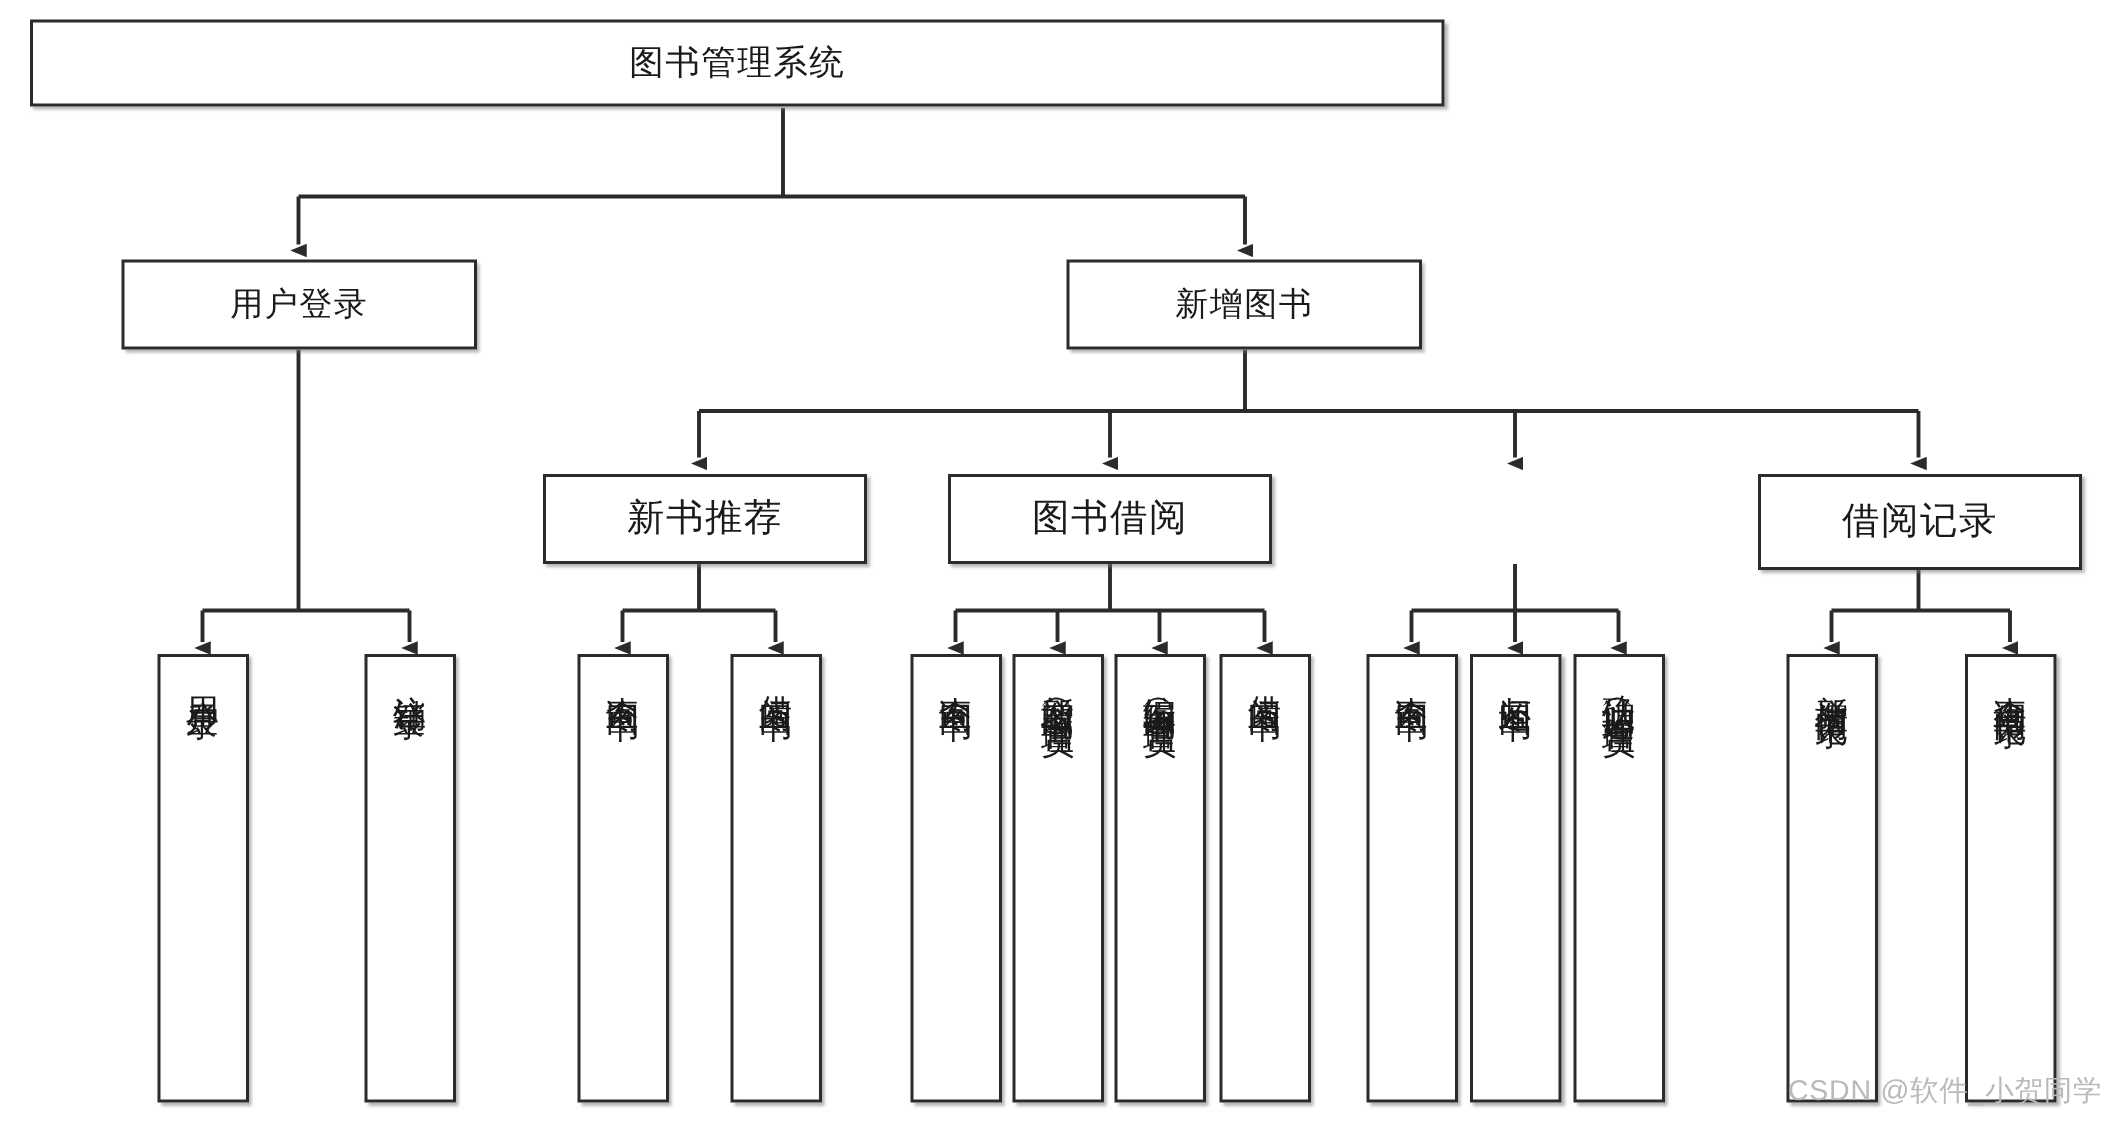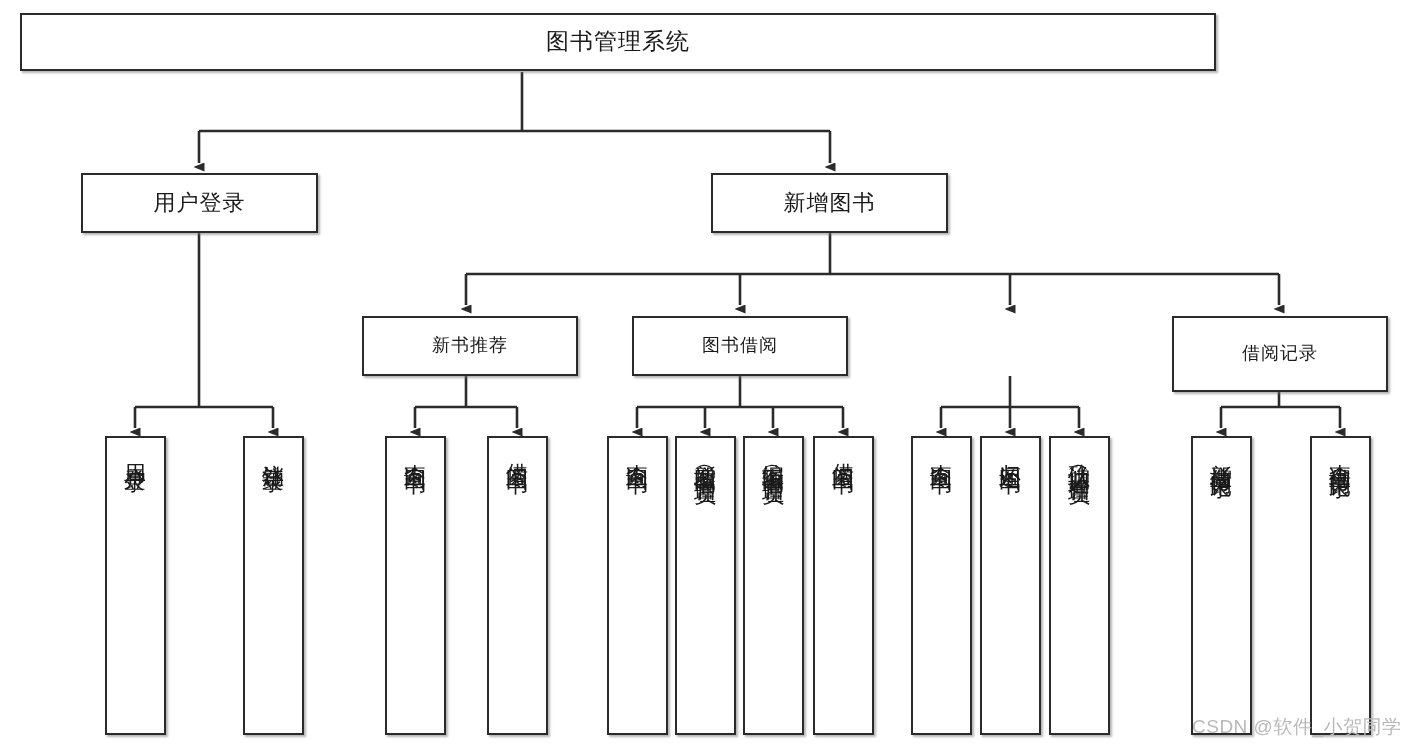--- a/index.html
+++ b/index.html
@@ -37,21 +37,21 @@
     color: #1a1a1a;
   }
   .node .label {
     display: block;
     text-align: center;
     line-height: 1.18;
     letter-spacing: 1px;
   }
   .node.root .label   { font-size: 23px; }
   .node.level2 .label { font-size: 22px; }
-  .node.level3 .label { font-size: 18px; }
+  .node.level3 .label { font-size: 25px; }
   .node.leaf {
     align-items: flex-start;
     padding-top: 8px;
   }
   .node.leaf .label {
     writing-mode: vertical-rl;
     text-orientation: upright;
     font-size: 22px;
     letter-spacing: 3px;
     line-height: 1.05;
@@ -115,38 +115,38 @@
       <path d="M1010,407 L1010,428" marker-end="url(#arrow)"></path>
       <path d="M1079,407 L1079,428" marker-end="url(#arrow)"></path>
 
       <path d="M1279,376 L1279,407"></path>
       <path d="M1221,407 L1340,407"></path>
       <path d="M1221,407 L1221,428" marker-end="url(#arrow)"></path>
       <path d="M1340,407 L1340,428" marker-end="url(#arrow)"></path>
     </g>
   </svg>
 
-  <div class="node root" style="left:20px; top:13px; width:1196px; height:58px;">
+  <div class="node root" style="left:20px; top:13px; width:943px; height:58px;">
     <span class="label">图书管理系统</span>
   </div>
 
   <div class="node level2" style="left:81px; top:173px; width:237px; height:60px;">
     <span class="label">用户登录</span>
   </div>
   <div class="node level2" style="left:711px; top:173px; width:237px; height:60px;">
     <span class="label">新增图书</span>
   </div>
 
   <div class="node level3" style="left:362px; top:316px; width:216px; height:60px;">
     <span class="label">新书推荐</span>
   </div>
   <div class="node level3" style="left:632px; top:316px; width:216px; height:60px;">
     <span class="label">图书借阅</span>
   </div>
-  <div class="node level3" style="left:1172px; top:316px; width:216px; height:76px;">
+  <div class="node level3" style="left:1172px; top:316px; width:216px; height:64px;">
     <span class="label">借阅记录</span>
   </div>
 
   <div class="node leaf" style="left:105px; top:436px; width:61px; height:299px;">
     <span class="label">用户登录</span>
   </div>
   <div class="node leaf" style="left:243px; top:436px; width:61px; height:299px;">
     <span class="label">注销登录</span>
   </div>
 

